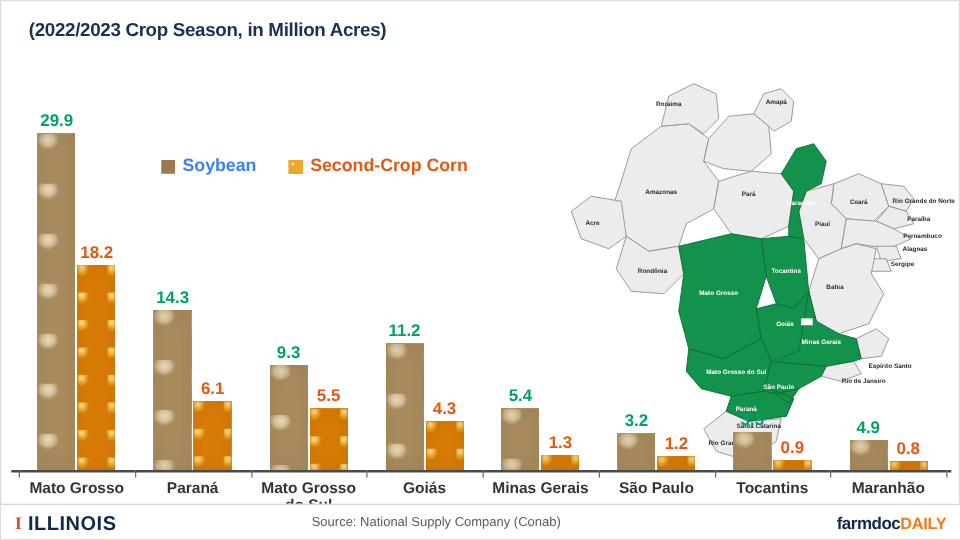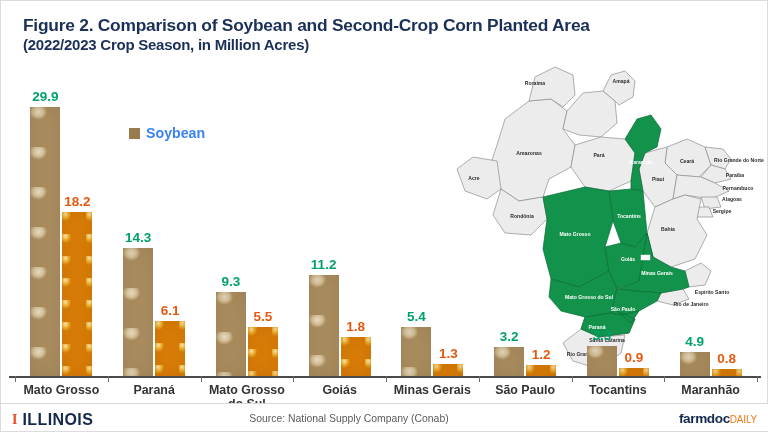--- a/index.html
+++ b/index.html
@@ -129,29 +129,28 @@
     font-size:14px; font-weight:bold; color:#e84a27; line-height:1;
     margin-right:5px; letter-spacing:0;
   }
   .ill-t { font-size:16px; font-weight:bold; color:#13294b; letter-spacing:0.4px; }
   .src {
     position:absolute; left:0; top:9px; width:696px; text-align:center;
     font-size:10.4px; color:#5b5b5b;
   }
   .fdd { position:absolute; right:12px; top:7px; display:flex; align-items:baseline;text-align:center; }
   .fdd-a { font-size:13.6px; font-weight:bold; color:#13294b; letter-spacing:-0.4px; }
-  .fdd-b { font-size:10px; font-weight:normal; color:#f07c18; letter-spacing:-0.2px; }
+  .fdd-b { font-size:13px; font-weight:bold; color:#f07c18; letter-spacing:-0.2px; }
 </style>
 </head>
 <body>
 
 <div class="page">
 
   <div class="header">
-    <div class="title">Figure 2. Comparison of Soybean and Second-Crop Corn Planted Area</div>
     <div class="subtitle">(2022/2023 Crop Season, in Million Acres)</div>
   </div>
 
   <div class="map">
     <svg width="330" height="330" viewBox="0 0 330 330">
       <g>
         <path d="M58 96 L66 70 L90 52 L112 50 L128 62 L124 80 L136 96 L132 118 L110 130 L104 148 L80 152 L62 140 L50 120 Z" fill="#ececec" stroke="#8e8e8e" stroke-width="0.7"></path>
         <path d="M90 52 L96 28 L116 18 L134 26 L136 46 L124 58 L112 50 Z" fill="#ececec" stroke="#8e8e8e" stroke-width="0.7"></path>
         <path d="M128 62 L144 44 L164 42 L176 52 L178 74 L162 88 L140 86 L124 80 Z" fill="#ececec" stroke="#8e8e8e" stroke-width="0.7"></path>
         <path d="M136 96 L162 88 L186 90 L196 104 L192 132 L170 142 L146 138 L132 118 Z" fill="#ececec" stroke="#8e8e8e" stroke-width="0.7"></path>
@@ -213,41 +212,45 @@
         <text class="mp-label out" x="150" y="307">Rio Grande do Sul</text>
       </g>
     </svg>
   </div>
 
   <div class="legend">
     <div class="lg-item">
       <span class="sw soy"></span>
       <span class="lg-text soy">Soybean</span>
     </div>
+    <div class="lg-item">
+      <span class="sw corn"></span>
+      <span class="lg-text corn">Second-Crop Corn</span>
+    </div>
   </div>
 
   <div class="plot">
     <div class="baseline"></div>
     <div id="bars">
         <div class="bar soy" style="left: 29.375px; width: 30px; height: 268.625px; top: 48.3746px; bottom: auto;"></div>
         <div class="vlabel soy" style="left: 23.375px; width: 42px; top: 30.3746px;">29.9</div>
         <div class="bar corn" style="left: 61.375px; width: 30px; height: 163.511px; top: 153.489px; bottom: auto;"></div>
         <div class="vlabel corn" style="left: 55.375px; width: 42px; top: 135.489px;">18.2</div>
         <div class="bar soy" style="left: 122.125px; width: 30px; height: 128.473px; top: 188.527px; bottom: auto;"></div>
         <div class="vlabel soy" style="left: 116.125px; width: 42px; top: 170.527px;">14.3</div>
         <div class="bar corn" style="left: 154.125px; width: 30px; height: 54.8032px; top: 262.197px; bottom: auto;"></div>
         <div class="vlabel corn" style="left: 148.125px; width: 42px; top: 244.197px;">6.1</div>
         <div class="bar soy" style="left: 214.875px; width: 30px; height: 83.5524px; top: 233.448px; bottom: auto;"></div>
         <div class="vlabel soy" style="left: 208.875px; width: 42px; top: 215.448px;">9.3</div>
         <div class="bar corn" style="left: 246.875px; width: 30px; height: 49.4127px; top: 267.587px; bottom: auto;"></div>
         <div class="vlabel corn" style="left: 240.875px; width: 42px; top: 249.587px;">5.5</div>
         <div class="bar soy" style="left: 307.625px; width: 30px; height: 100.622px; top: 216.378px; bottom: auto;"></div>
         <div class="vlabel soy" style="left: 301.625px; width: 42px; top: 198.378px;">11.2</div>
         <div class="bar corn" style="left: 339.625px; width: 30px; height: 38.6317px; top: 278.368px; bottom: auto;"></div>
-        <div class="vlabel corn" style="left: 333.625px; width: 42px; top: 260.368px;">1.8</div>
+        <div class="vlabel corn" style="left: 333.625px; width: 42px; top: 260.368px;">4.3</div>
         <div class="bar soy" style="left: 400.375px; width: 30px; height: 48.5143px; top: 268.486px; bottom: auto;"></div>
         <div class="vlabel soy" style="left: 394.375px; width: 42px; top: 250.486px;">5.4</div>
         <div class="bar corn" style="left: 432.375px; width: 30px; height: 11.6794px; top: 305.321px; bottom: auto;"></div>
         <div class="vlabel corn" style="left: 426.375px; width: 42px; top: 287.321px;">1.3</div>
         <div class="bar soy" style="left: 493.125px; width: 30px; height: 28.7492px; top: 288.251px; bottom: auto;"></div>
         <div class="vlabel soy" style="left: 487.125px; width: 42px; top: 270.251px;">3.2</div>
         <div class="bar corn" style="left: 525.125px; width: 30px; height: 10.781px; top: 306.219px; bottom: auto;"></div>
         <div class="vlabel corn" style="left: 519.125px; width: 42px; top: 288.219px;">1.2</div>
         <div class="bar soy" style="left: 585.875px; width: 30px; height: 29.6476px; top: 287.352px; bottom: auto;"></div>
         <div class="vlabel soy" style="left: 579.875px; width: 42px; top: 269.352px;">3.3</div>

